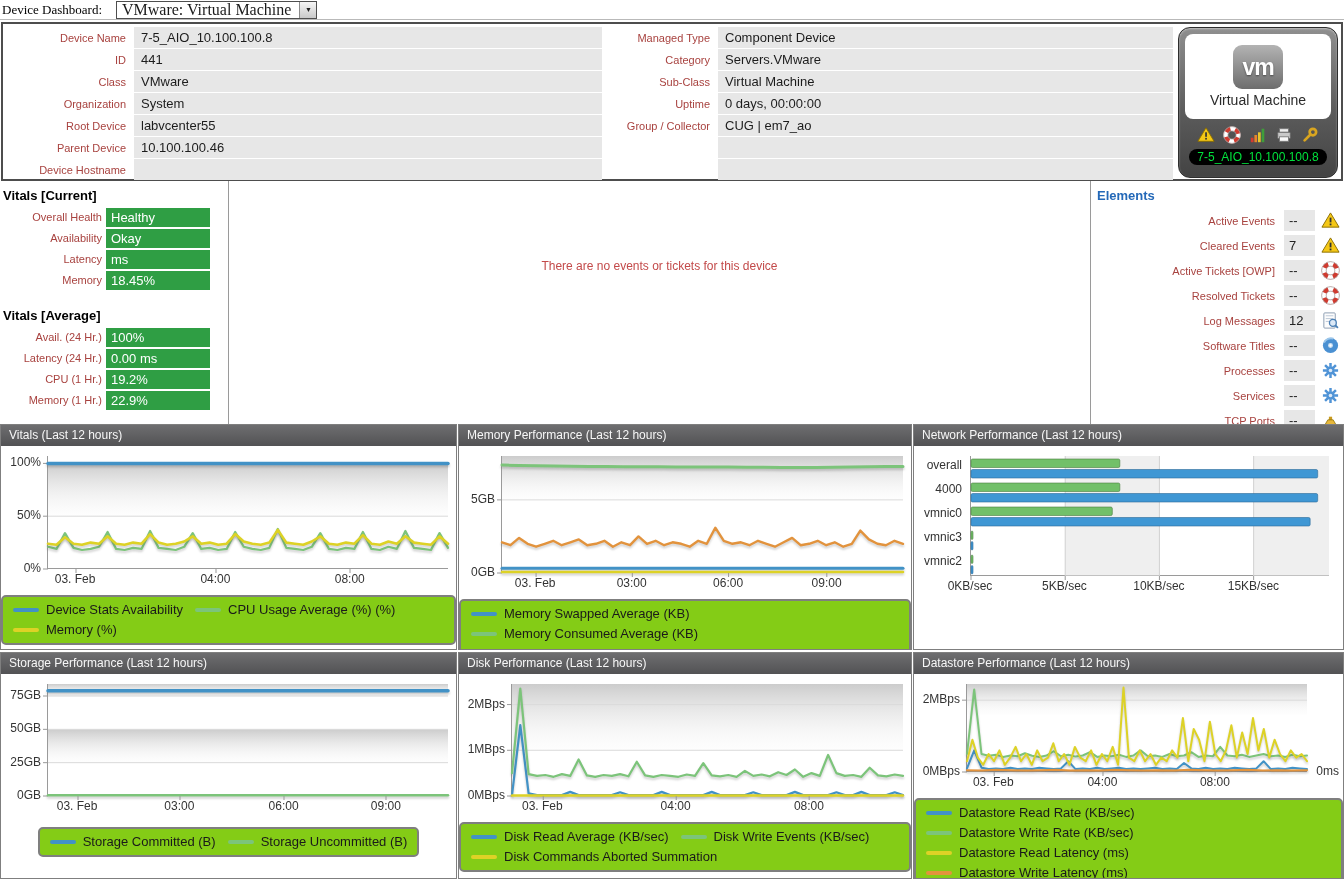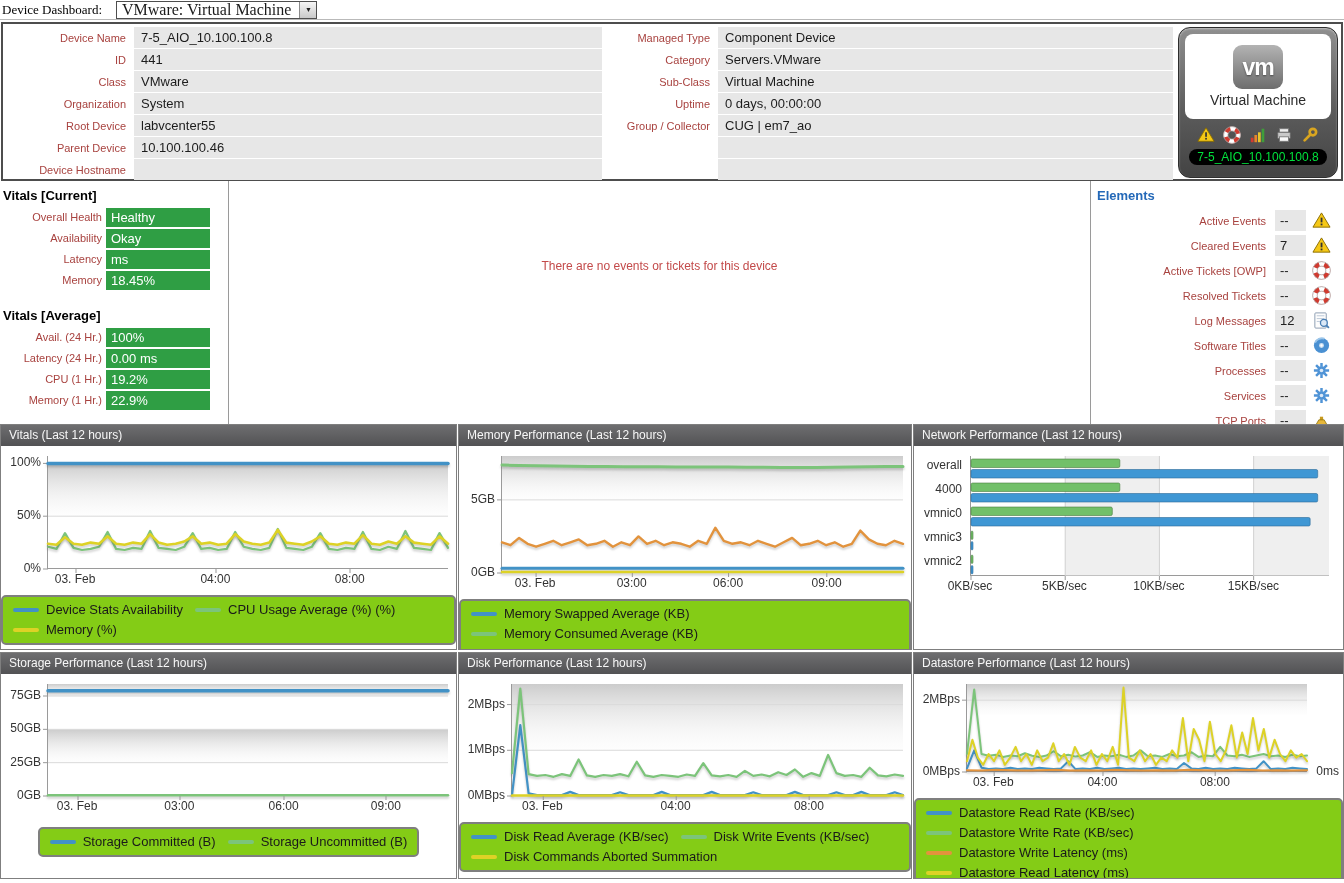--- a/index.html
+++ b/index.html
@@ -49,21 +49,21 @@
   .vitals-title.avg { margin-top:15px; }
   .vit-row { display:flex; height:20px; margin-bottom:1px; align-items:center; }
   .vit-label { width:106px; text-align:right; padding-right:4px; color:#a8423f; font-size:11px; white-space:nowrap; }
   .vit-value { width:104px; background:#2f9e44; color:#fff; font-size:13px; height:19px;
     line-height:19px; padding-left:5px; white-space:nowrap; }
   .events-area { flex:1; position:relative; }
   .events-msg { position:absolute; left:0; right:0; top:78px; text-align:center;
     color:#c34a4a; font-size:12px; }
   .elements-col { width:254px; border-left:1px solid #9a9a9a; padding-top:4px; overflow:hidden; }
   .elements-title { color:#2368b8; font-weight:bold; font-size:13px; padding:3px 0 5px 6px; }
-  .el-row { display:flex; justify-content:flex-end; align-items:center; height:25px; padding-right:12px; }
+  .el-row { display:flex; justify-content:flex-end; align-items:center; height:25px; padding-right:3px; }
   .el-label { color:#a8423f; font-size:11px; margin-right:9px; white-space:nowrap; }
   .el-value { width:31px; background:#e7e7e7; height:21px; line-height:21px; font-size:13px;
     color:#222; padding-left:5px; margin-right:6px; }
   .el-icon { width:20px; height:20px; }
   .el-icon svg { width:19px; height:19px; display:block; }
 
   
   .charts { display:grid; grid-template-columns:457px 454px 431px; grid-template-rows:226px 227px;
     column-gap:1px; row-gap:2px; background:#fff; height:455px; }
   .panel { border:1px solid #7f7f7f; background:#fff; display:flex; flex-direction:column; overflow:hidden; }
@@ -668,24 +668,24 @@
         <div class="legend-row"><div class="legend"><div class="legend-items">
               <span class="legend-item">
                 <span class="sw-line" style="background: rgb(66, 146, 198);"></span>
                 <span>Datastore Read Rate (KB/sec)</span>
               </span>
               <span class="legend-item">
                 <span class="sw-line" style="background: rgb(124, 196, 122);"></span>
                 <span>Datastore Write Rate (KB/sec)</span>
               </span>
               <span class="legend-item">
+                <span class="sw-line" style="background: rgb(221, 210, 38);"></span>
+                <span>Datastore Read Latency (ms)</span>
+              </span>
+              <span class="legend-item">
                 <span class="sw-line" style="background: rgb(226, 147, 61);"></span>
                 <span>Datastore Write Latency (ms)</span>
               </span>
-              <span class="legend-item">
-                <span class="sw-line" style="background: rgb(221, 210, 38);"></span>
-                <span>Datastore Read Latency (ms)</span>
-              </span>
             </div></div></div>
         <span class="rlab" style="right: 4px; top: 90px;">0ms</span>
       </div>
     </section>
   </div>
 
 </body></html>

